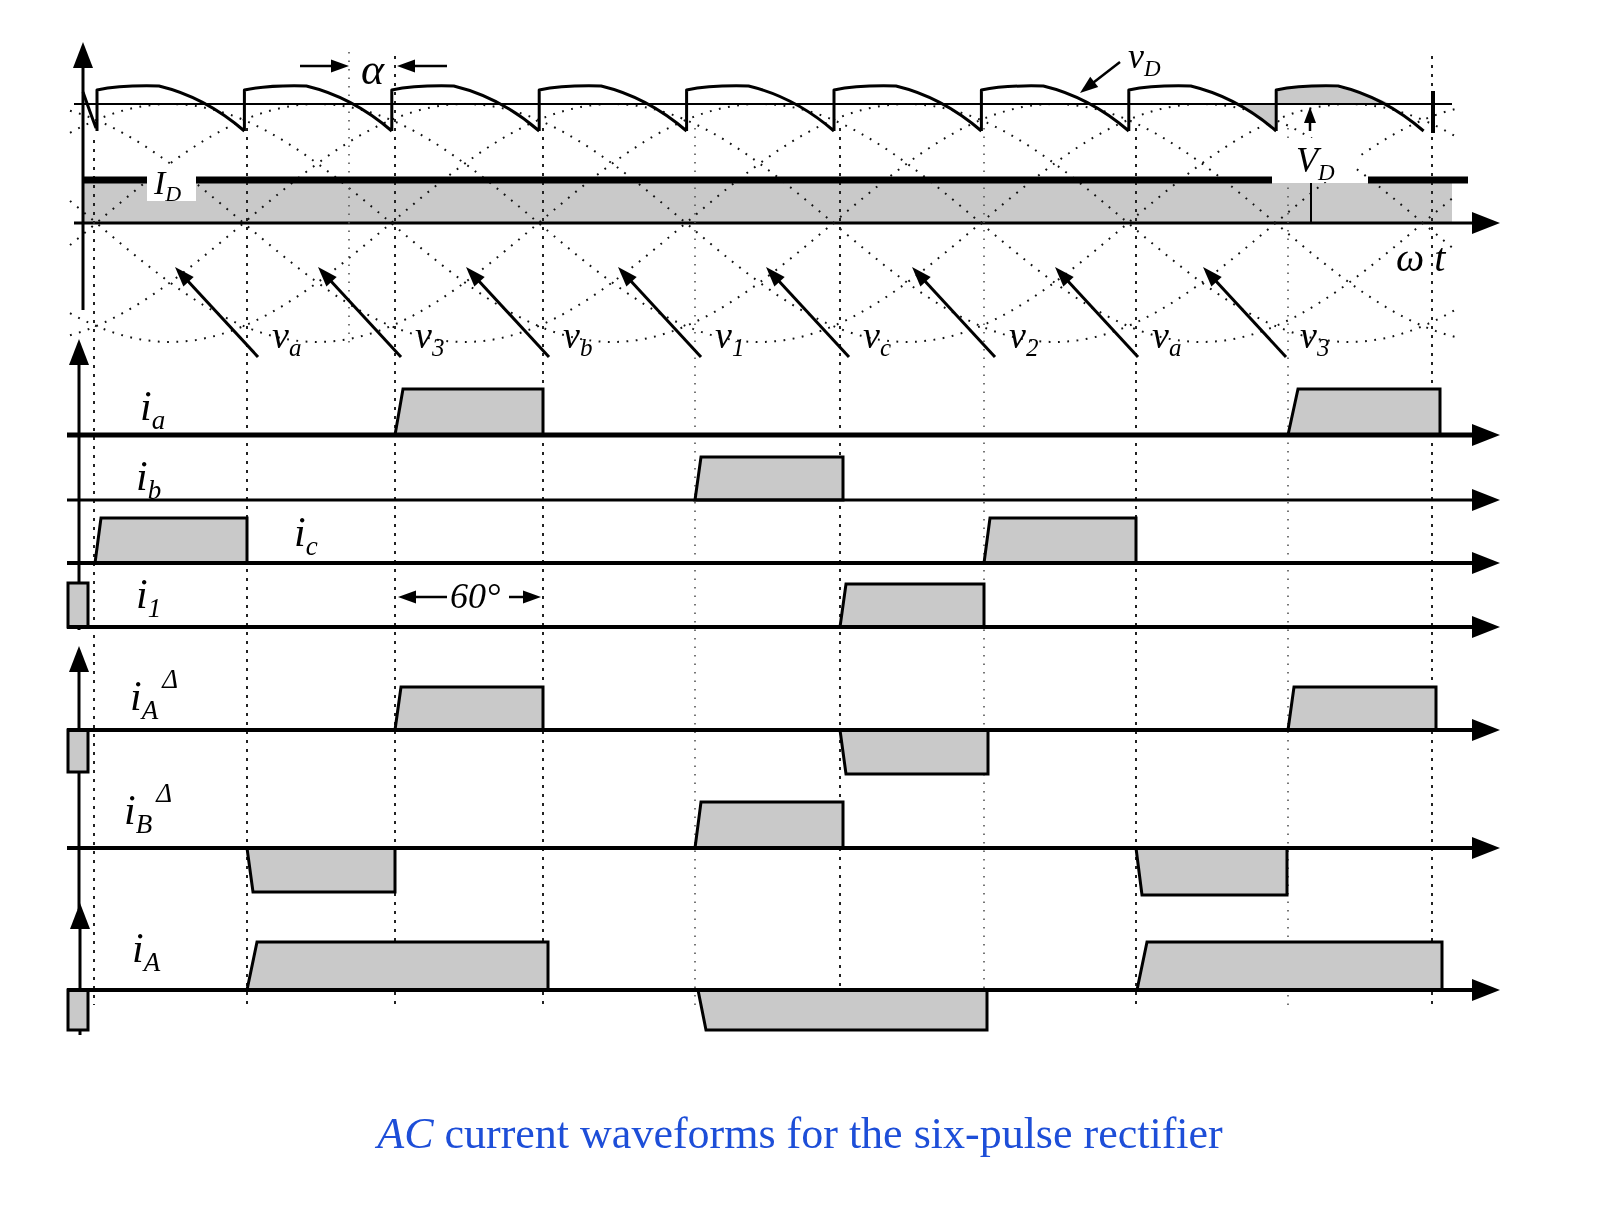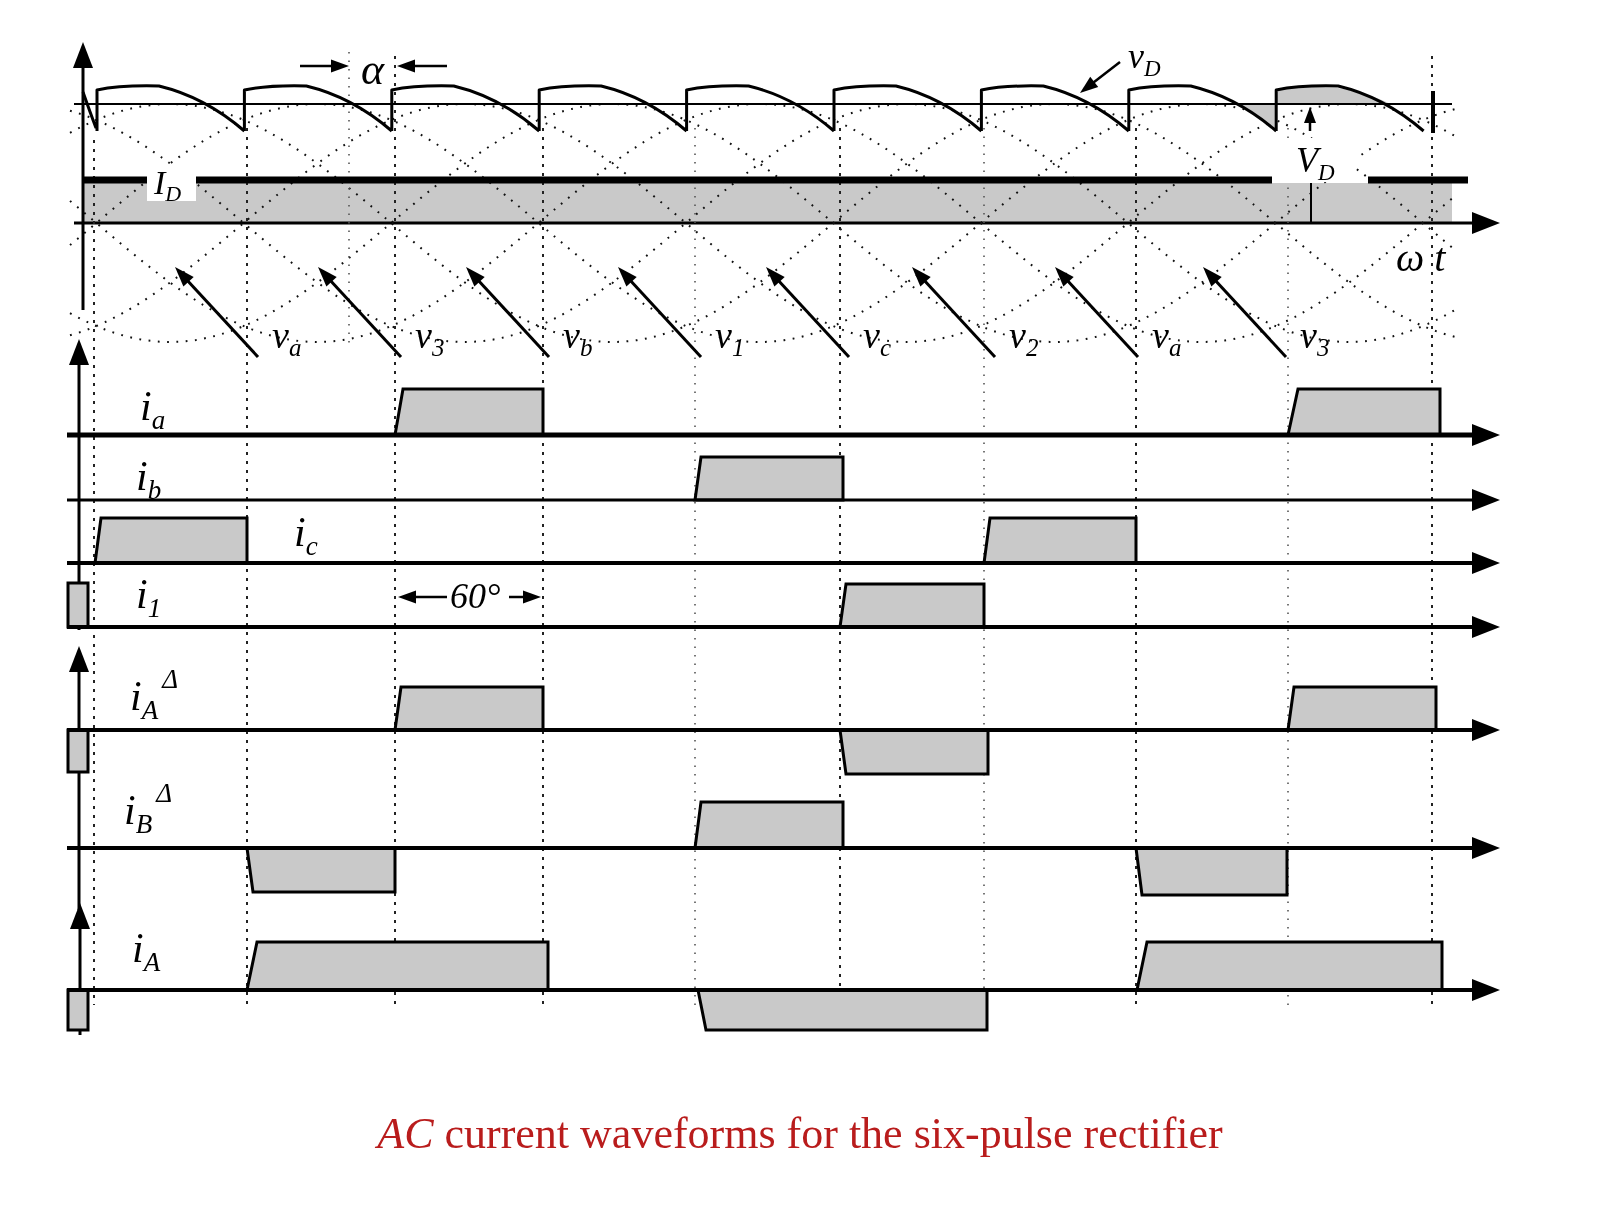--- a/index.html
+++ b/index.html
@@ -1,21 +1,21 @@
 <!DOCTYPE html>
 <html><head>
 <meta charset="utf-8">
 <style>
   html,body{margin:0;padding:0;background:#fff;}
   #canvas{position:relative;width:1600px;height:1211px;background:#fff;overflow:hidden;
           font-family:"Liberation Serif",serif;}
   #fig{position:absolute;left:0;top:0;}
   #fig text{font-family:"Liberation Serif",serif;font-style:italic;fill:#000;}
   #caption{position:absolute;left:0;top:1108px;width:1600px;text-align:center;
-           font-size:44px;color:#b91c1c;font-family:"Liberation Serif",serif;}
+           font-size:44px;color:#1d4ed8;font-family:"Liberation Serif",serif;}
   #caption .it{font-style:italic;}
 </style>
 </head>
 <body>
 
 <div id="canvas">
   <svg id="fig" width="1600" height="1211" viewBox="0 0 1600 1211">
       <rect x="83" y="183" width="1369" height="40" fill="#c9c9c9"></rect>
       <line x1="74" y1="223" x2="1478" y2="223" stroke="#000" stroke-width="3"></line>
       <polygon points="1500,223 1472,234 1472,212" fill="#000"></polygon>

